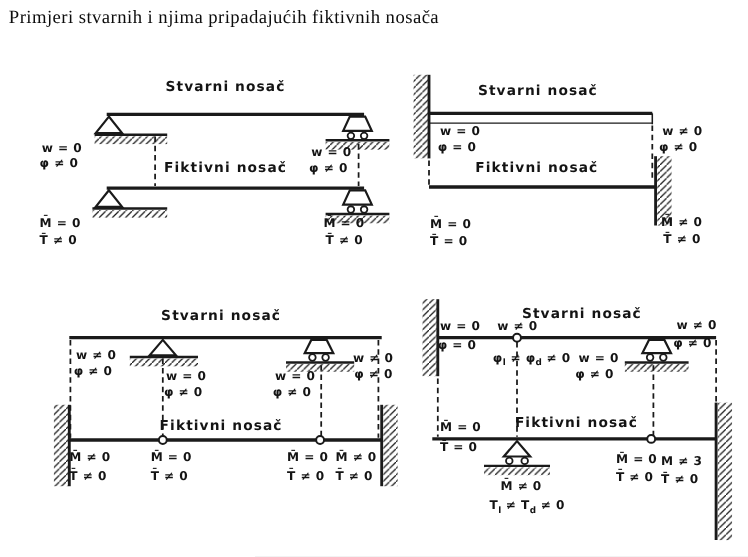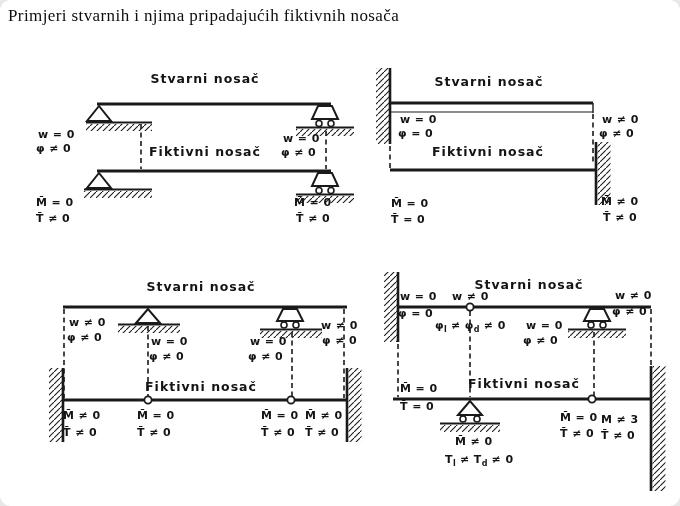--- a/index.html
+++ b/index.html
@@ -1,17 +1,17 @@
 <!DOCTYPE html>
 <html><head>
 <meta charset="utf-8">
 <style>
   html,body{margin:0;padding:0;background:#e8e8e8;}
   .page{position:relative;width:680px;height:506px;background:#ffffff;overflow:hidden;
-        font-family:"DejaVu Sans",sans-serif;border-radius:11px;}
+        font-family:"DejaVu Sans",sans-serif;}
   .doc-title{position:absolute;left:8px;top:6px;
              font:400 17px "Liberation Serif","DejaVu Serif",serif;
              letter-spacing:.4px;color:#0d0d0d;white-space:nowrap;}
   .lbl{position:absolute;font:700 11px "DejaVu Sans",sans-serif;color:#141414;
        letter-spacing:.4px;white-space:nowrap;line-height:1;}
   .sec{position:absolute;font:700 12.5px "DejaVu Sans",sans-serif;color:#141414;
        letter-spacing:1px;white-space:nowrap;transform:translateX(-50%);line-height:1;}
   .ss{font-size:8px;letter-spacing:0;}
   .art{position:absolute;left:0;top:0;}
   .dash{stroke-dasharray:5 3.5;stroke-width:1.6;}
@@ -154,21 +154,21 @@
   <div class="lbl" style="left:261px;top:410px">M̄ = 0</div>
   <div class="lbl" style="left:261px;top:427px">T̄ ≠ 0</div>
   <div class="lbl" style="left:305px;top:410px">M̄ ≠ 0</div>
   <div class="lbl" style="left:305px;top:427px">T̄ ≠ 0</div>
 
   <div class="sec" style="left:529px;top:279px">Stvarni nosač</div>
   <div class="sec" style="left:524px;top:378px">Fiktivni nosač</div>
   <div class="lbl" style="left:400px;top:291px">w = 0</div>
   <div class="lbl" style="left:398px;top:308px">φ = 0</div>
   <div class="lbl" style="left:452px;top:291px">w ≠ 0</div>
-  <div class="lbl" style="left:435px;top:320px"><span>φ</span><sub class="ss">l</sub><span> ≠ </span><span>φ</span><sub class="ss">d</sub><span> ≠ 0</span></div>
+  <div class="lbl" style="left:448px;top:320px"><span>φ</span><sub class="ss">l</sub><span> ≠ </span><span>φ</span><sub class="ss">d</sub><span> ≠ 0</span></div>
   <div class="lbl" style="left:526px;top:320px">w = 0</div>
   <div class="lbl" style="left:523px;top:335px">φ ≠ 0</div>
   <div class="lbl" style="left:615px;top:290px">w ≠ 0</div>
   <div class="lbl" style="left:612px;top:306px">φ ≠ 0</div>
   <div class="lbl" style="left:400px;top:383px">M̄ = 0</div>
   <div class="lbl" style="left:400px;top:401px">T̄ = 0</div>
   <div class="lbl" style="left:455px;top:436px">M̄ ≠ 0</div>
   <div class="lbl" style="left:445px;top:454px"><span>T</span><sub class="ss">l</sub><span> ≠ </span><span>T</span><sub class="ss">d</sub><span> ≠ 0</span></div>
   <div class="lbl" style="left:560px;top:412px">M̄ = 0</div>
   <div class="lbl" style="left:560px;top:428px">T̄ ≠ 0</div>

